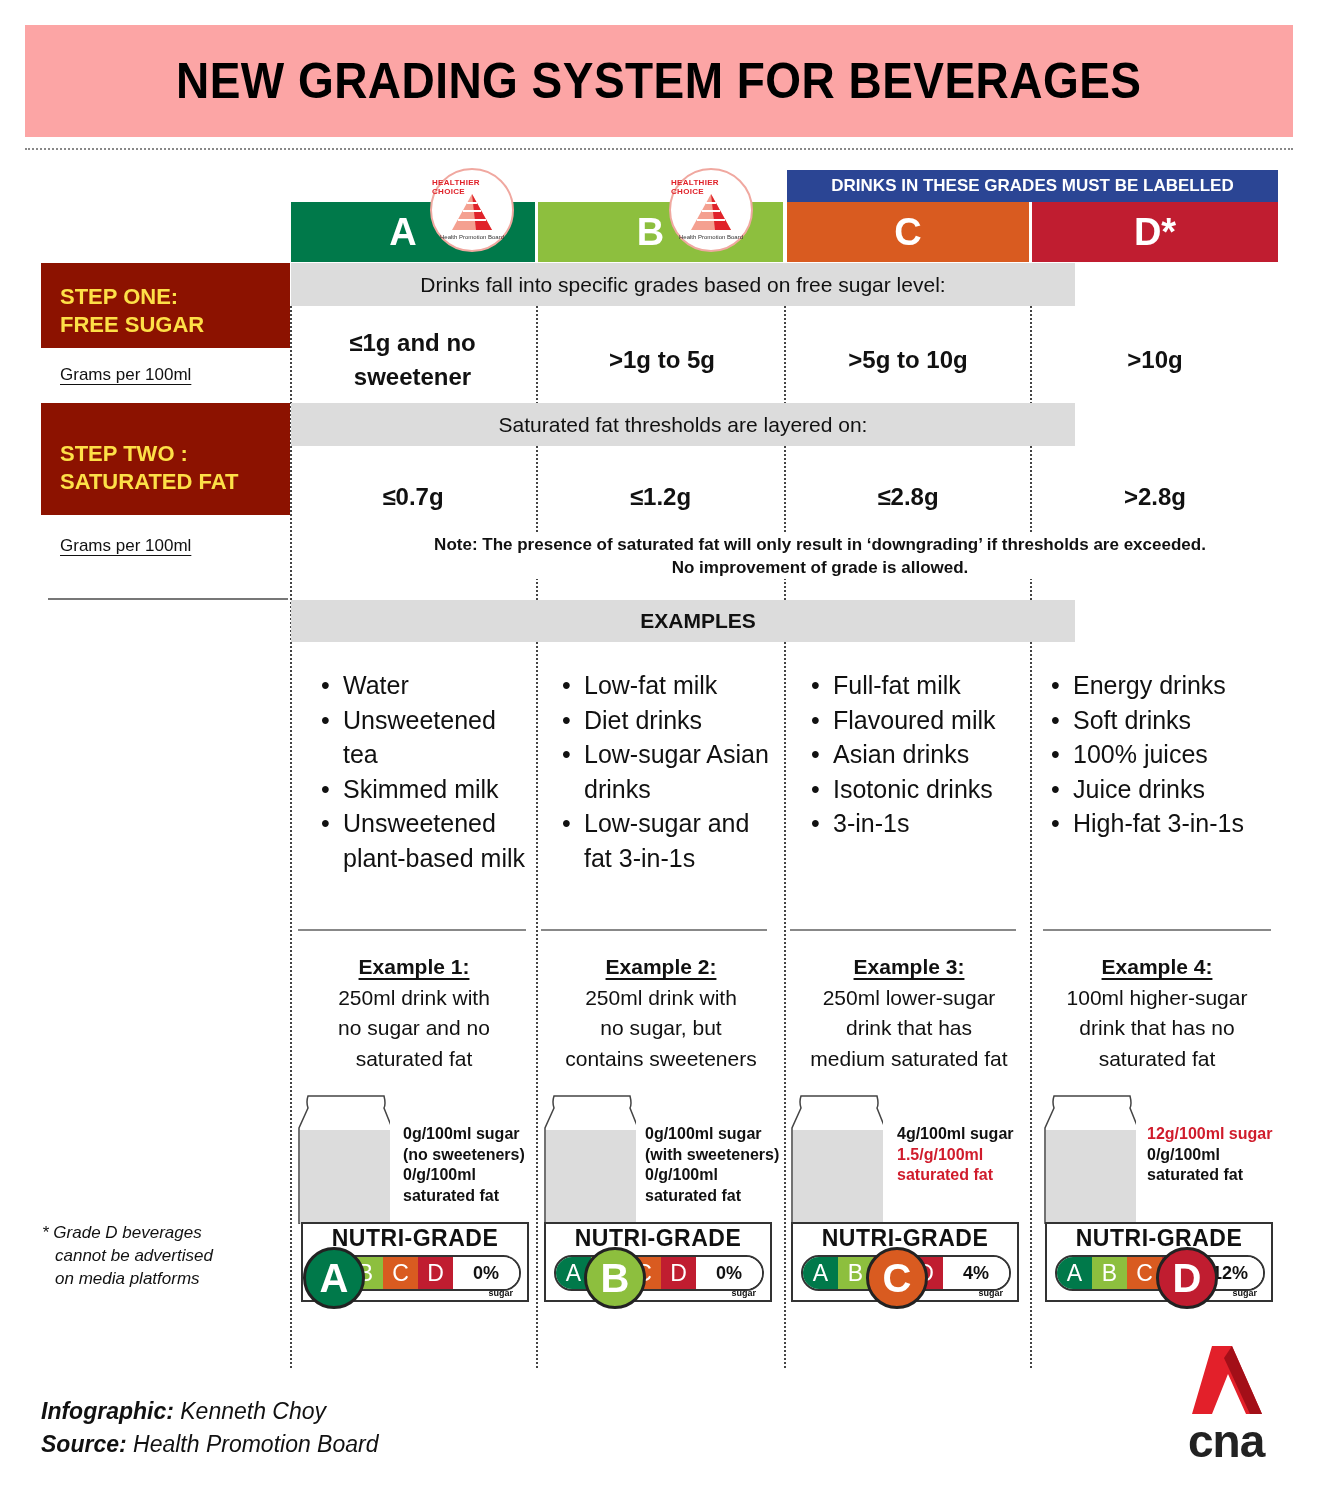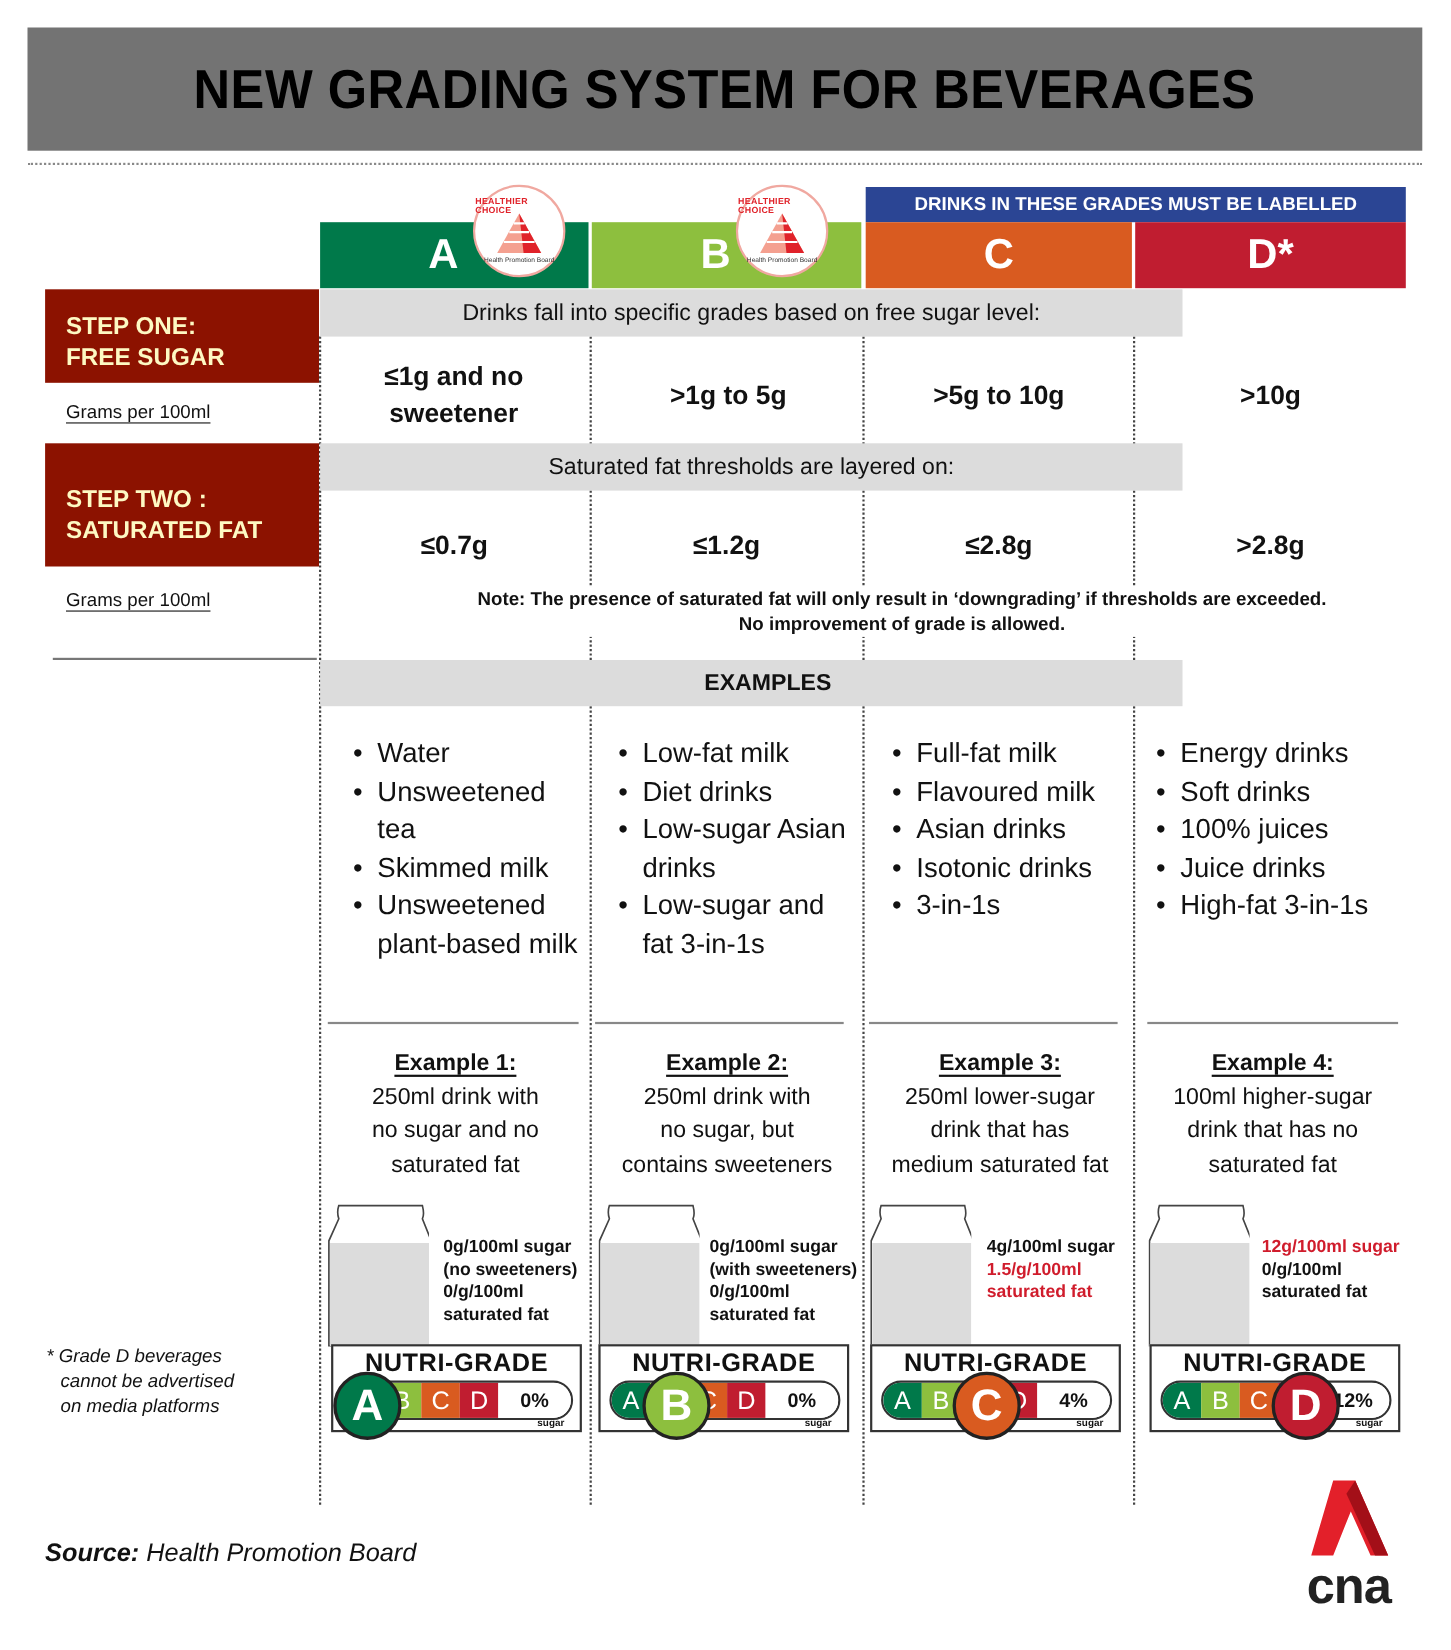--- a/index.html
+++ b/index.html
@@ -1,36 +1,36 @@
 <!DOCTYPE html>
 <html><head>
 <meta charset="utf-8">
 <style>
   * { box-sizing: border-box; margin: 0; padding: 0; }
   body { width: 1319px; height: 1500px; background: #ffffff; font-family: "Liberation Sans", sans-serif; color: #111; position: relative; overflow: hidden; }
-  .title-bar { position: absolute; left: 25px; top: 25px; width: 1268px; height: 112px; background: #737373; display: flex; align-items: center; justify-content: center; }
+  .title-bar { position: absolute; left: 25px; top: 25px; width: 1268px; height: 112px; background: #fca5a5; display: flex; align-items: center; justify-content: center; }
   .title-bar h1 { font-size: 50px; font-weight: 700; letter-spacing: 0.5px; color: #000; transform: scaleX(0.92); }
   .dotted-rule { position: absolute; left: 25px; top: 148px; width: 1268px; border-top: 2px dotted #888; }
 
   .labelled-banner { position: absolute; left: 787px; top: 170px; width: 491px; height: 32px; background: #2b4594; color: #fff; font-weight: 700; font-size: 17px; display: flex; align-items: center; justify-content: center; }
 
   .grade-head { position: absolute; top: 202px; height: 60px; color: #fff; font-size: 38px; font-weight: 700; display: flex; align-items: center; justify-content: center; }
   .grade-a { left: 291px; width: 244px; background: #00794a; }
   .grade-b { left: 538px; width: 245px; background: #8dbf3e; }
   .grade-c { left: 787px; width: 242px; background: #d95b20; }
   .grade-d { left: 1032px; width: 246px; background: #c01d30; }
   .grade-head .letter { position: relative; left: -10px; }
   .grade-c .letter, .grade-d .letter { left: 0; }
 
   .hc-badge { position: absolute; width: 84px; height: 84px; border-radius: 50%; background: #fff; border: 2px solid #f0a8a0; top: 168px; display: flex; align-items: center; justify-content: center; flex-direction: column; }
   .hc-badge .hc-top { position: absolute; top: 8px; font-size: 8px; font-weight: 700; color: #e0222a; letter-spacing: .3px; }
   .hc-badge .hc-bottom { position: absolute; bottom: 10px; font-size: 6px; color: #333; }
   .hc-badge svg { margin-top: 4px; }
 
-  .step-box { position: absolute; left: 41px; width: 249px; background: #8c1200; color: #fef9c3; font-weight: 700; font-size: 22px; padding: 20px 0 0 19px; line-height: 28px; }
+  .step-box { position: absolute; left: 41px; width: 249px; background: #8c1200; color: #fde047; font-weight: 700; font-size: 22px; padding: 20px 0 0 19px; line-height: 28px; }
   .step-one { top: 263px; height: 85px; }
   .step-two { top: 403px; height: 112px; padding-top: 37px; }
   .units { position: absolute; left: 60px; font-size: 17px; text-decoration: underline; text-underline-offset: 4px; }
 
   .grey-band { position: absolute; left: 291px; width: 784px; background: #dcdcdc; display: flex; align-items: center; justify-content: center; font-size: 21px; }
   .band1 { top: 263px; height: 43px; }
   .band2 { top: 403px; height: 43px; }
   .band3 { top: 600px; height: 42px; font-weight: 700; padding-left: 30px; }
 
   .vdiv { position: absolute; border-left: 2px dotted #444; }
@@ -300,20 +300,21 @@
     </div>
   <div class="ng-sugar">sugar</div>
 </div>
 <div class="big-grade sd" style="left:1156px">D</div>
 
 <div class="footnote">
   <span>* Grade D beverages</span><span class="ind">cannot be advertised</span><span class="ind">on media platforms</span>
 </div>
 
 <div class="credits">
+  <div><b>Infographic:</b><span> Kenneth Choy</span></div>
   <div><b>Source:</b><span> Health Promotion Board</span></div>
 </div>
 
 <svg class="cna-logo" viewBox="0 0 90 118">
   <polygon points="24,2 44,2 74,70 58,70 40,30 24,70 4,70" fill="#e3202a"></polygon>
   <polygon points="44,2 74,70 62,70 36,14" fill="#a30f18"></polygon>
 </svg>
 <div class="cna-text">cna</div>
 
 </body></html>

